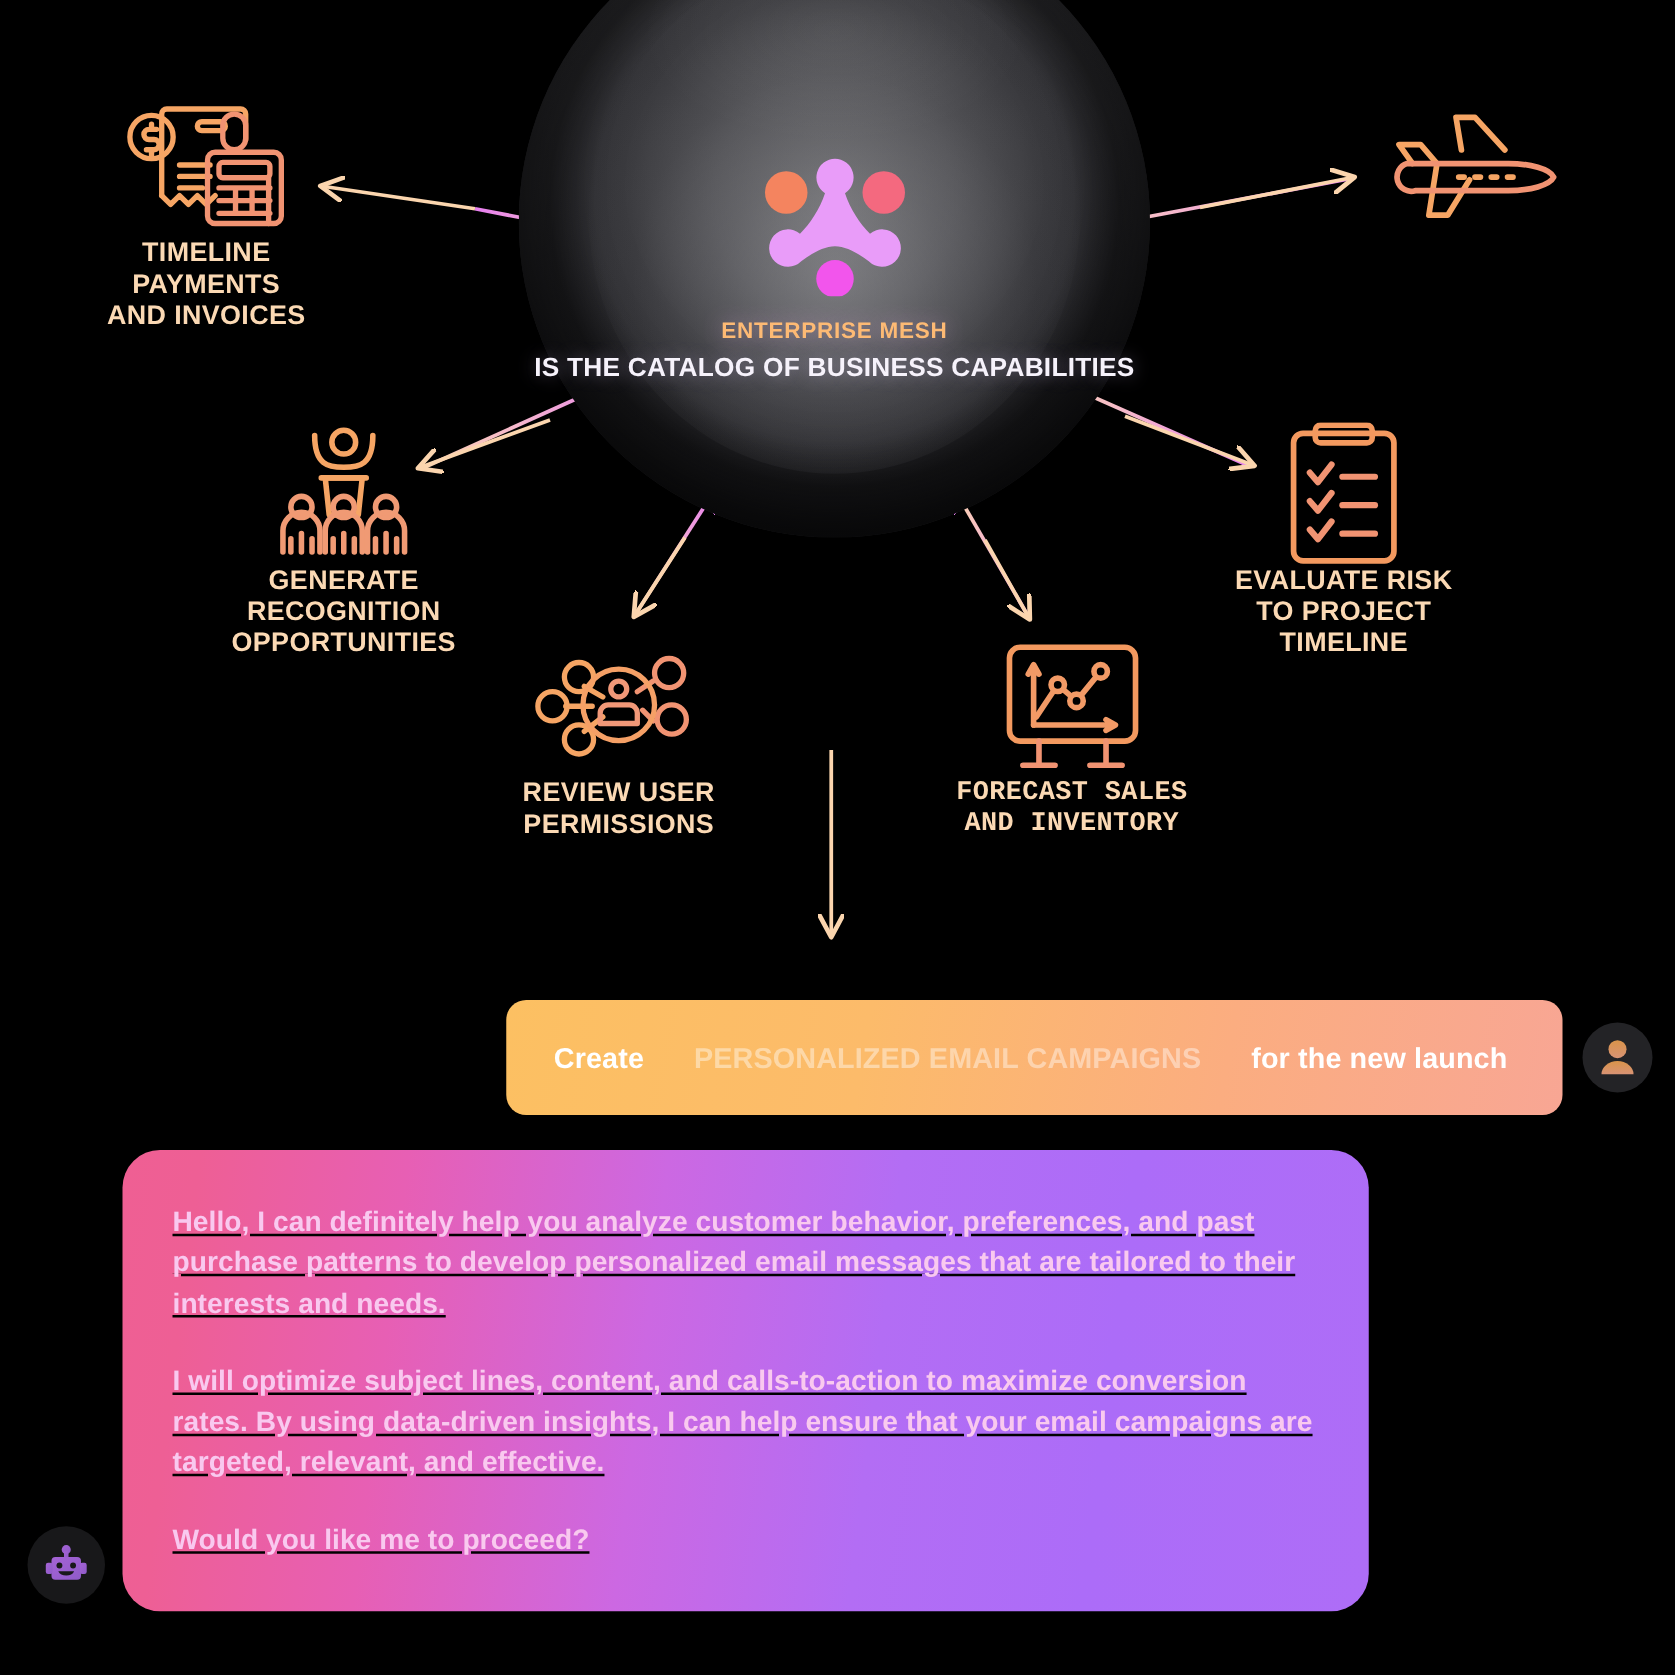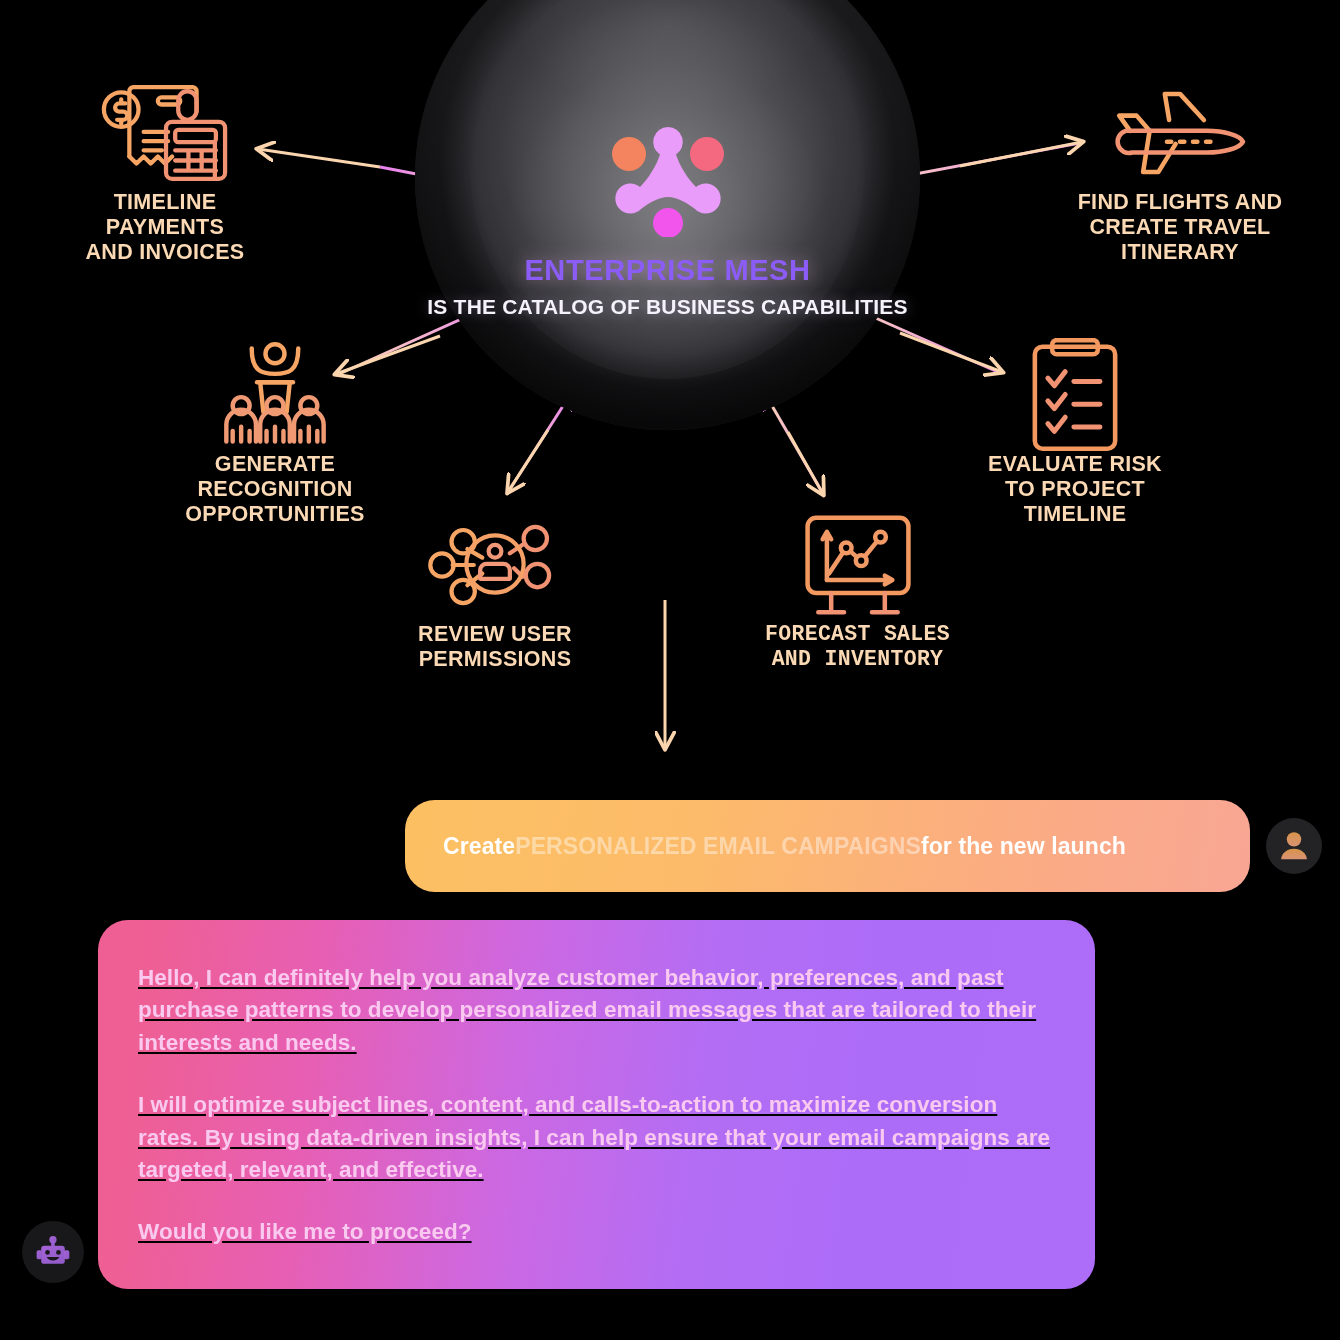--- a/index.html
+++ b/index.html
@@ -124,24 +124,24 @@
   
   .sphere-text {
     position: absolute;
     left: 0;
     top: 330px;
     width: 100%;
     text-align: center;
     z-index: 4;
   }
   .sphere-title {
-    font-size: 29px;
+    font-size: 18px;
     font-weight: bold;
     letter-spacing: 0.6px;
-    color: #8b5cf6;
+    color: #fdba74;
     text-shadow: 0 0 18px rgba(255,190,255,0.45);
     line-height: 1.1;
   }
   .sphere-sub {
     margin-top: 7px;
     font-size: 21px;
     font-weight: 700;
     color: #f6f2fb;
     line-height: 1.20;
     letter-spacing: 0.2px;
@@ -192,30 +192,31 @@
     width: 1340px;
     display: flex;
     align-items: center;
     justify-content: flex-end;
     padding-right: 18px;
     box-sizing: border-box;
   }
   .bubble-user {
     width: 845px;
     min-height: 92px;
-    border-radius: 30px;
+    border-radius: 16px;
     background: linear-gradient(100deg, #fcc062 0%, #fcbb6a 34%, #fbad80 68%, #f8a694 100%);
     display: flex;
     align-items: center;
     padding: 0 38px;
     box-sizing: border-box;
     font-size: 23px;
     font-weight: bold;
     color: #ffffff;
     letter-spacing: 0.1px;
+    gap: 40px;
   }
   .bubble-user .hl {
     color: rgba(255,255,255,0.42);
   }
   .avatar {
     width: 56px;
     height: 56px;
     border-radius: 50%;
     background: #232326;
     margin-left: 16px;
@@ -382,23 +383,20 @@
             <path d="M24 44 L14 30 H30 L42 44"></path>
             <path d="M42 44 L36 82 H50 L66 56"></path>
             <path d="M60 34 L56 10 H70 L92 34"></path>
           </g>
           <path d="M20 44 H94 a34 12 0 0 1 34 10 a34 12 0 0 1 -34 10 H26 a10 10 0 0 1 -6 -20 Z" fill="none" stroke="#f19372" stroke-width="4.2" stroke-linejoin="round"></path>
           <g stroke="#f6a564" stroke-width="4.2" stroke-linecap="round">
             <path d="M58 54 h4 M70 54 h4 M82 54 h4 M94 54 h4"></path>
           </g>
         </svg>
       </div>
-      <div class="cap-label">FIND FLIGHTS AND
-CREATE TRAVEL
-ITINERARY</div>
     </div>
 
     <div class="cap" id="cap-recog">
       <div class="cap-icon">
         <svg viewBox="0 0 120 104" width="128" height="110">
           <g fill="none" stroke="#f6a564" stroke-width="4.2" stroke-linecap="round" stroke-linejoin="round">
             <circle cx="60" cy="13" r="9"></circle>
             <path d="M38 8 C38 30 48 32 60 32 C72 32 82 30 82 8"></path>
             <path d="M46 40 h28 l-3 28 h-22 Z"></path>
             <path d="M43 40 h34"></path>

